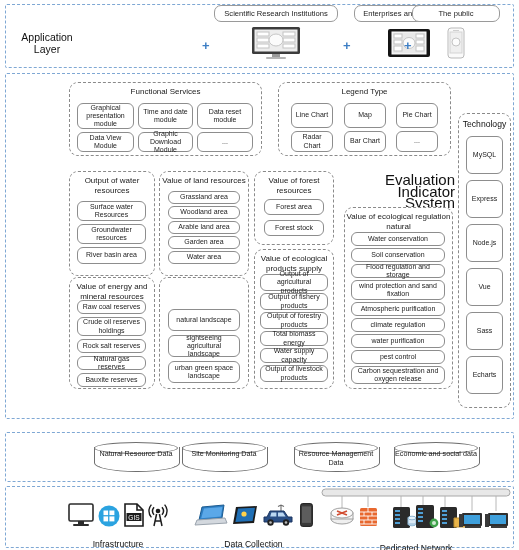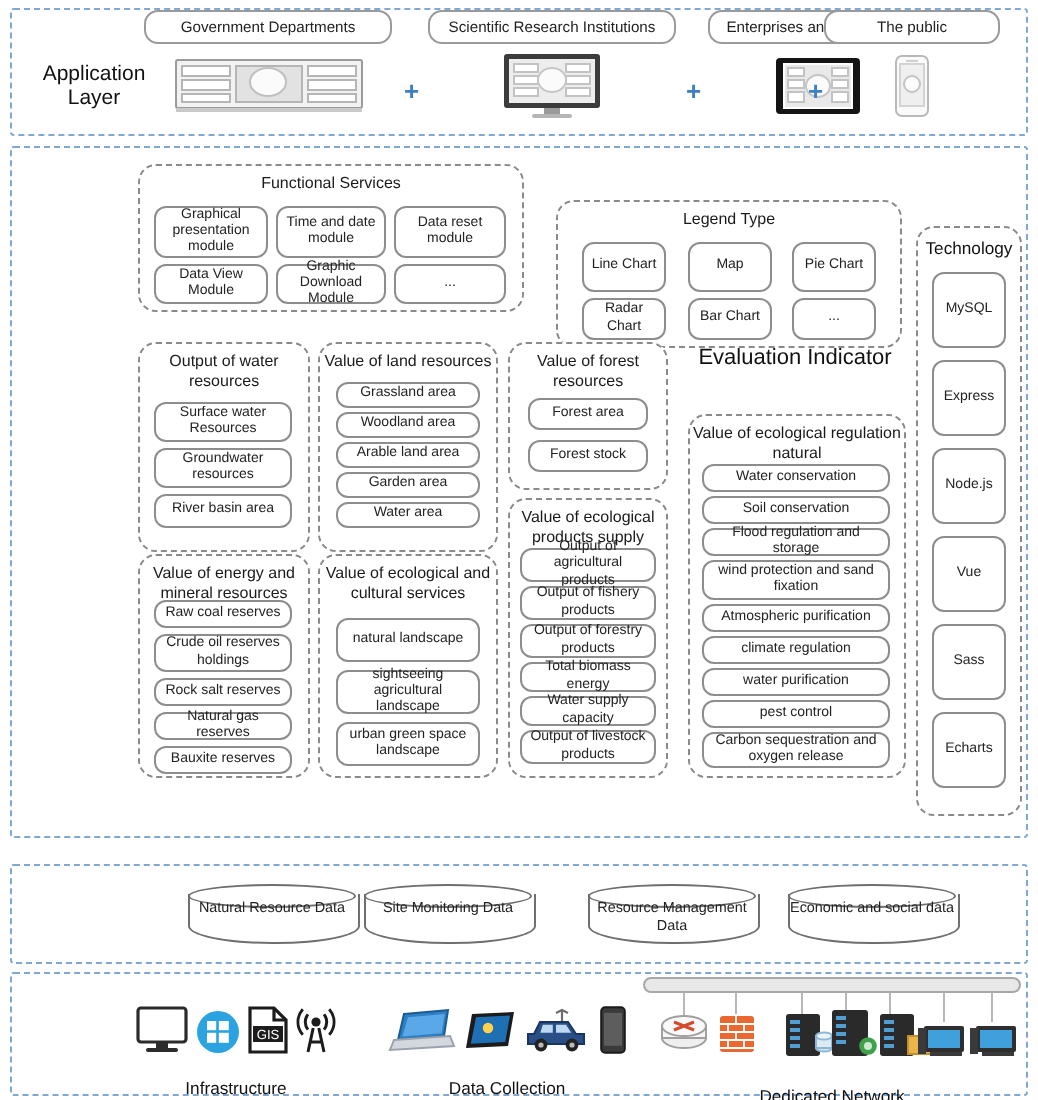--- a/index.html
+++ b/index.html
@@ -36,21 +36,21 @@
   }
   .dbox-title{
     text-align:center;font-size:8px;line-height:9.5px;color:#1a1a1a;padding-top:4px;
   }
   .sbox{
     position:absolute;border:1px solid #8d8d8d;border-radius:6px;background:#fff;
     display:flex;align-items:center;justify-content:center;text-align:center;
     font-size:7px;line-height:8.2px;color:#222;box-sizing:border-box;padding:1px 2px;
   }
   #eis-title{
-    position:absolute;text-align:center;font-size:11px;line-height:11.5px;color:#111;
+    position:absolute;text-align:right;font-size:15px;line-height:11.5px;color:#111;
   }
   #tech-title{text-align:center;font-size:8.6px;padding-top:5px;color:#111;}
   
   #data-layer{top:432px;height:48px;padding-left:28px;}
   .cyl{position:absolute;width:84px;height:31px;}
   .cyl .body{
     position:absolute;left:0;top:5px;width:84px;height:24px;
     border-left:1px solid #6f6f6f;border-right:1px solid #6f6f6f;
     border-bottom:1px solid #6f6f6f;border-radius:0 0 42px 42px/0 0 9px 9px;background:#fff;
   }
@@ -71,37 +71,20 @@
 </style>
 </head>
 <body>
 
 <div class="layer" id="app-layer">
   <div class="layer-label" id="app-label">
     <div>Application</div>
     <div>Layer</div>
   </div>
 
-  <div class="app-col" style="left:66px;width:124px;">
-    <div class="chip">Government Departments</div>
-    <div class="dev-wrap">
-      <svg width="95" height="28" viewBox="0 0 95 28">
-        <rect x="1" y="1" width="93" height="24" rx="1" fill="#f2f2f2" stroke="#9b9b9b"></rect>
-        <rect x="4" y="4" width="24" height="5" fill="#fff" stroke="#b5b5b5"></rect>
-        <rect x="4" y="11" width="24" height="5" fill="#fff" stroke="#b5b5b5"></rect>
-        <rect x="4" y="18" width="24" height="4" fill="#fff" stroke="#b5b5b5"></rect>
-        <rect x="31" y="4" width="33" height="18" fill="#e2e2e2" stroke="#b5b5b5"></rect>
-        <ellipse cx="47" cy="12" rx="9" ry="7" fill="#fbfbfb" stroke="#c0c0c0"></ellipse>
-        <rect x="67" y="4" width="24" height="5" fill="#fff" stroke="#b5b5b5"></rect>
-        <rect x="67" y="11" width="24" height="5" fill="#fff" stroke="#b5b5b5"></rect>
-        <rect x="67" y="18" width="24" height="4" fill="#fff" stroke="#b5b5b5"></rect>
-        <rect x="1" y="25" width="93" height="2" fill="#c9c9c9"></rect>
-      </svg>
-    </div>
-  </div>
   <div class="plus" style="left:196px;">+</div>
 
   <div class="app-col" style="left:208px;width:124px;">
     <div class="chip">Scientific Research Institutions</div>
     <div class="dev-wrap">
       <svg width="50" height="34" viewBox="0 0 50 34">
         <rect x="1" y="1" width="48" height="27" rx="1.5" fill="#3c3c3c"></rect>
         <rect x="3.5" y="3.5" width="43" height="22" fill="#ededed"></rect>
         <rect x="6" y="6" width="12" height="4" fill="#fff" stroke="#c3c3c3"></rect>
         <rect x="6" y="12" width="12" height="4" fill="#fff" stroke="#c3c3c3"></rect>
@@ -153,21 +136,21 @@
   <div class="dbox" style="left:63px;top:8px;width:191px;height:72px;">
     <div class="dbox-title">Functional Services</div>
     <div class="sbox" style="left:7px;top:20px;width:57px;height:26px;">Graphical presentation module</div>
     <div class="sbox" style="left:68px;top:20px;width:55px;height:26px;">Time and date module</div>
     <div class="sbox" style="left:127px;top:20px;width:56px;height:26px;">Data reset module</div>
     <div class="sbox" style="left:7px;top:49px;width:57px;height:20px;">Data View Module</div>
     <div class="sbox" style="left:68px;top:49px;width:55px;height:20px;">Graphic Download Module</div>
     <div class="sbox" style="left:127px;top:49px;width:56px;height:20px;">...</div>
   </div>
 
-  <div class="dbox" style="left:272px;top:26px;width:171px;height:72px;">
+  <div class="dbox" style="left:272px;top:8px;width:171px;height:72px;">
     <div class="dbox-title">Legend Type</div>
     <div class="sbox" style="left:12px;top:20px;width:42px;height:25px;">Line Chart</div>
     <div class="sbox" style="left:65px;top:20px;width:42px;height:25px;">Map</div>
     <div class="sbox" style="left:117px;top:20px;width:42px;height:25px;">Pie Chart</div>
     <div class="sbox" style="left:12px;top:48px;width:42px;height:21px;">Radar Chart</div>
     <div class="sbox" style="left:65px;top:48px;width:42px;height:21px;">Bar Chart</div>
     <div class="sbox" style="left:117px;top:48px;width:42px;height:21px;">...</div>
   </div>
 
   <div class="dbox" style="left:452px;top:39px;width:51px;height:293px;">
@@ -205,38 +188,38 @@
   <div class="dbox" style="left:63px;top:203px;width:84px;height:110px;">
     <div class="dbox-title">Value of energy and mineral resources</div>
     <div class="sbox" style="left:7px;top:22px;width:69px;height:14px;">Raw coal reserves</div>
     <div class="sbox" style="left:7px;top:39px;width:69px;height:19px;">Crude oil reserves holdings</div>
     <div class="sbox" style="left:7px;top:61px;width:69px;height:14px;">Rock salt reserves</div>
     <div class="sbox" style="left:7px;top:78px;width:69px;height:14px;">Natural gas reserves</div>
     <div class="sbox" style="left:7px;top:95px;width:69px;height:14px;">Bauxite reserves</div>
   </div>
 
   <div class="dbox" style="left:153px;top:203px;width:88px;height:110px;">
-    <div class="dbox-title">Value of ecological and cultural services</div>
     <div class="sbox" style="left:8px;top:31px;width:72px;height:22px;">natural landscape</div>
     <div class="sbox" style="left:8px;top:57px;width:72px;height:22px;">sightseeing agricultural landscape</div>
     <div class="sbox" style="left:8px;top:83px;width:72px;height:22px;">urban green space landscape</div>
   </div>
 
   <div class="dbox" style="left:248px;top:175px;width:78px;height:138px;">
     <div class="dbox-title">Value of ecological products supply</div>
     <div class="sbox" style="left:5px;top:24px;width:68px;height:17px;">Output of agricultural products</div>
     <div class="sbox" style="left:5px;top:43px;width:68px;height:17px;">Output of fishery products</div>
     <div class="sbox" style="left:5px;top:62px;width:68px;height:17px;">Output of forestry products</div>
     <div class="sbox" style="left:5px;top:81px;width:68px;height:15px;">Total biomass energy</div>
     <div class="sbox" style="left:5px;top:98px;width:68px;height:15px;">Water supply capacity</div>
     <div class="sbox" style="left:5px;top:115px;width:68px;height:17px;">Output of livestock products</div>
   </div>
 
   <div id="eis-title" style="left:334px;top:100px;width:115px;">
     <div>Evaluation Indicator</div>
+    <div>System</div>
   </div>
   <div class="dbox" style="left:338px;top:133px;width:107px;height:180px;">
     <div class="dbox-title">Value of ecological regulation natural</div>
     <div class="sbox" style="left:6px;top:24px;width:94px;height:14px;">Water conservation</div>
     <div class="sbox" style="left:6px;top:40px;width:94px;height:14px;">Soil conservation</div>
     <div class="sbox" style="left:6px;top:56px;width:94px;height:14px;">Flood regulation and storage</div>
     <div class="sbox" style="left:6px;top:72px;width:94px;height:20px;">wind protection and sand fixation</div>
     <div class="sbox" style="left:6px;top:94px;width:94px;height:14px;">Atmospheric purification</div>
     <div class="sbox" style="left:6px;top:110px;width:94px;height:14px;">climate regulation</div>
     <div class="sbox" style="left:6px;top:126px;width:94px;height:14px;">water purification</div>

